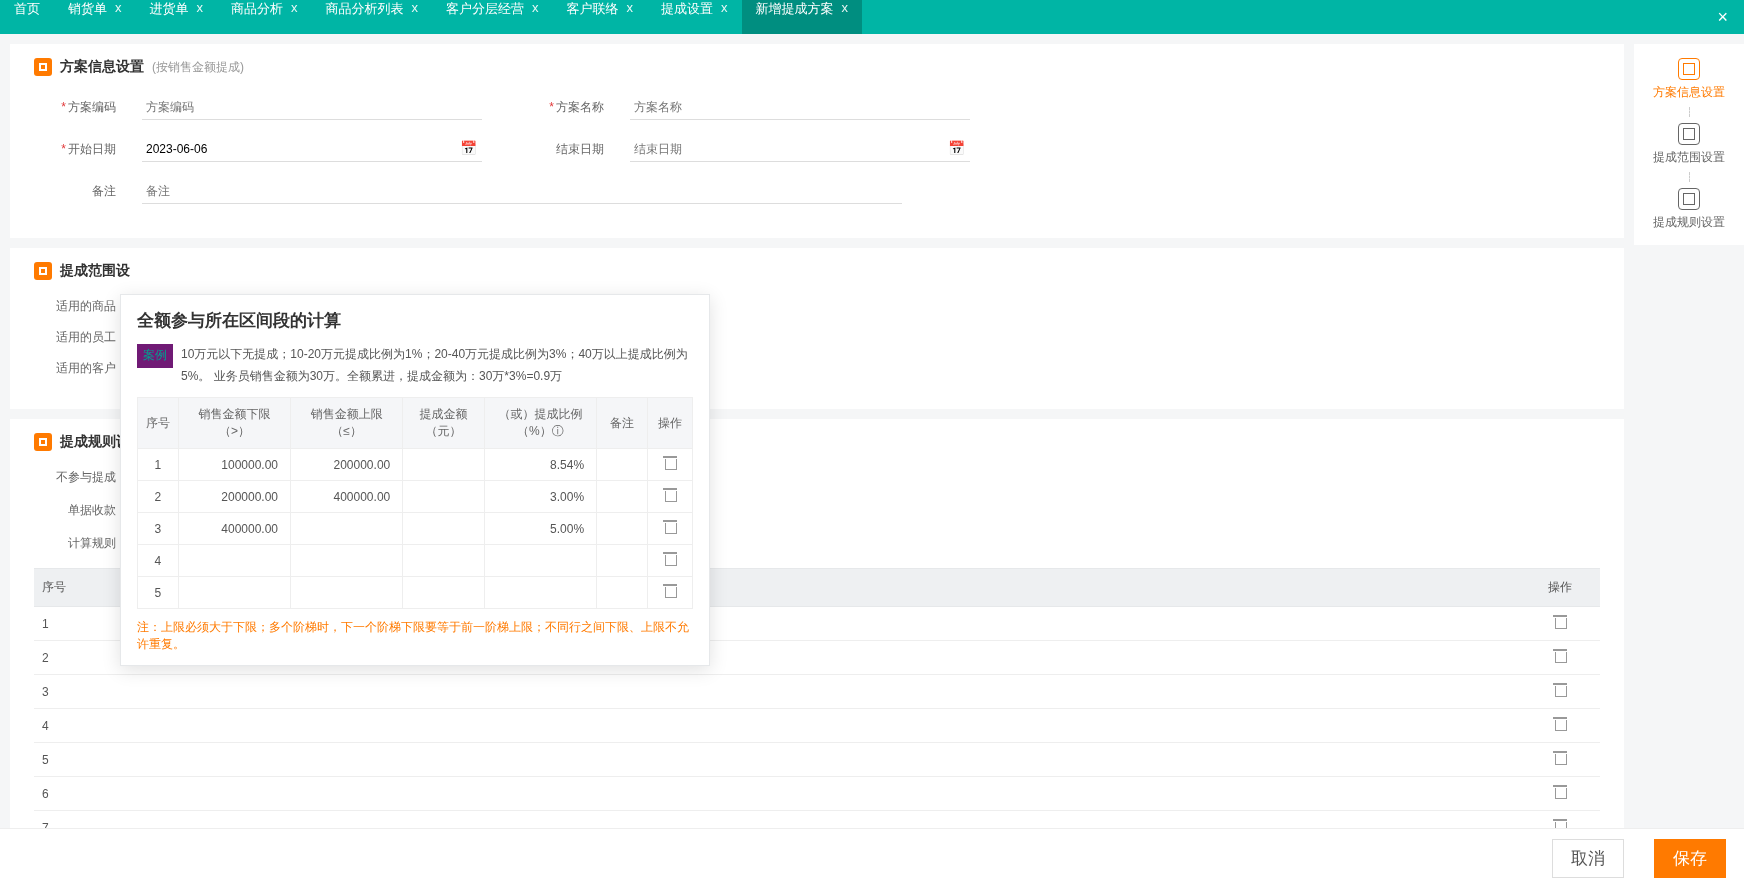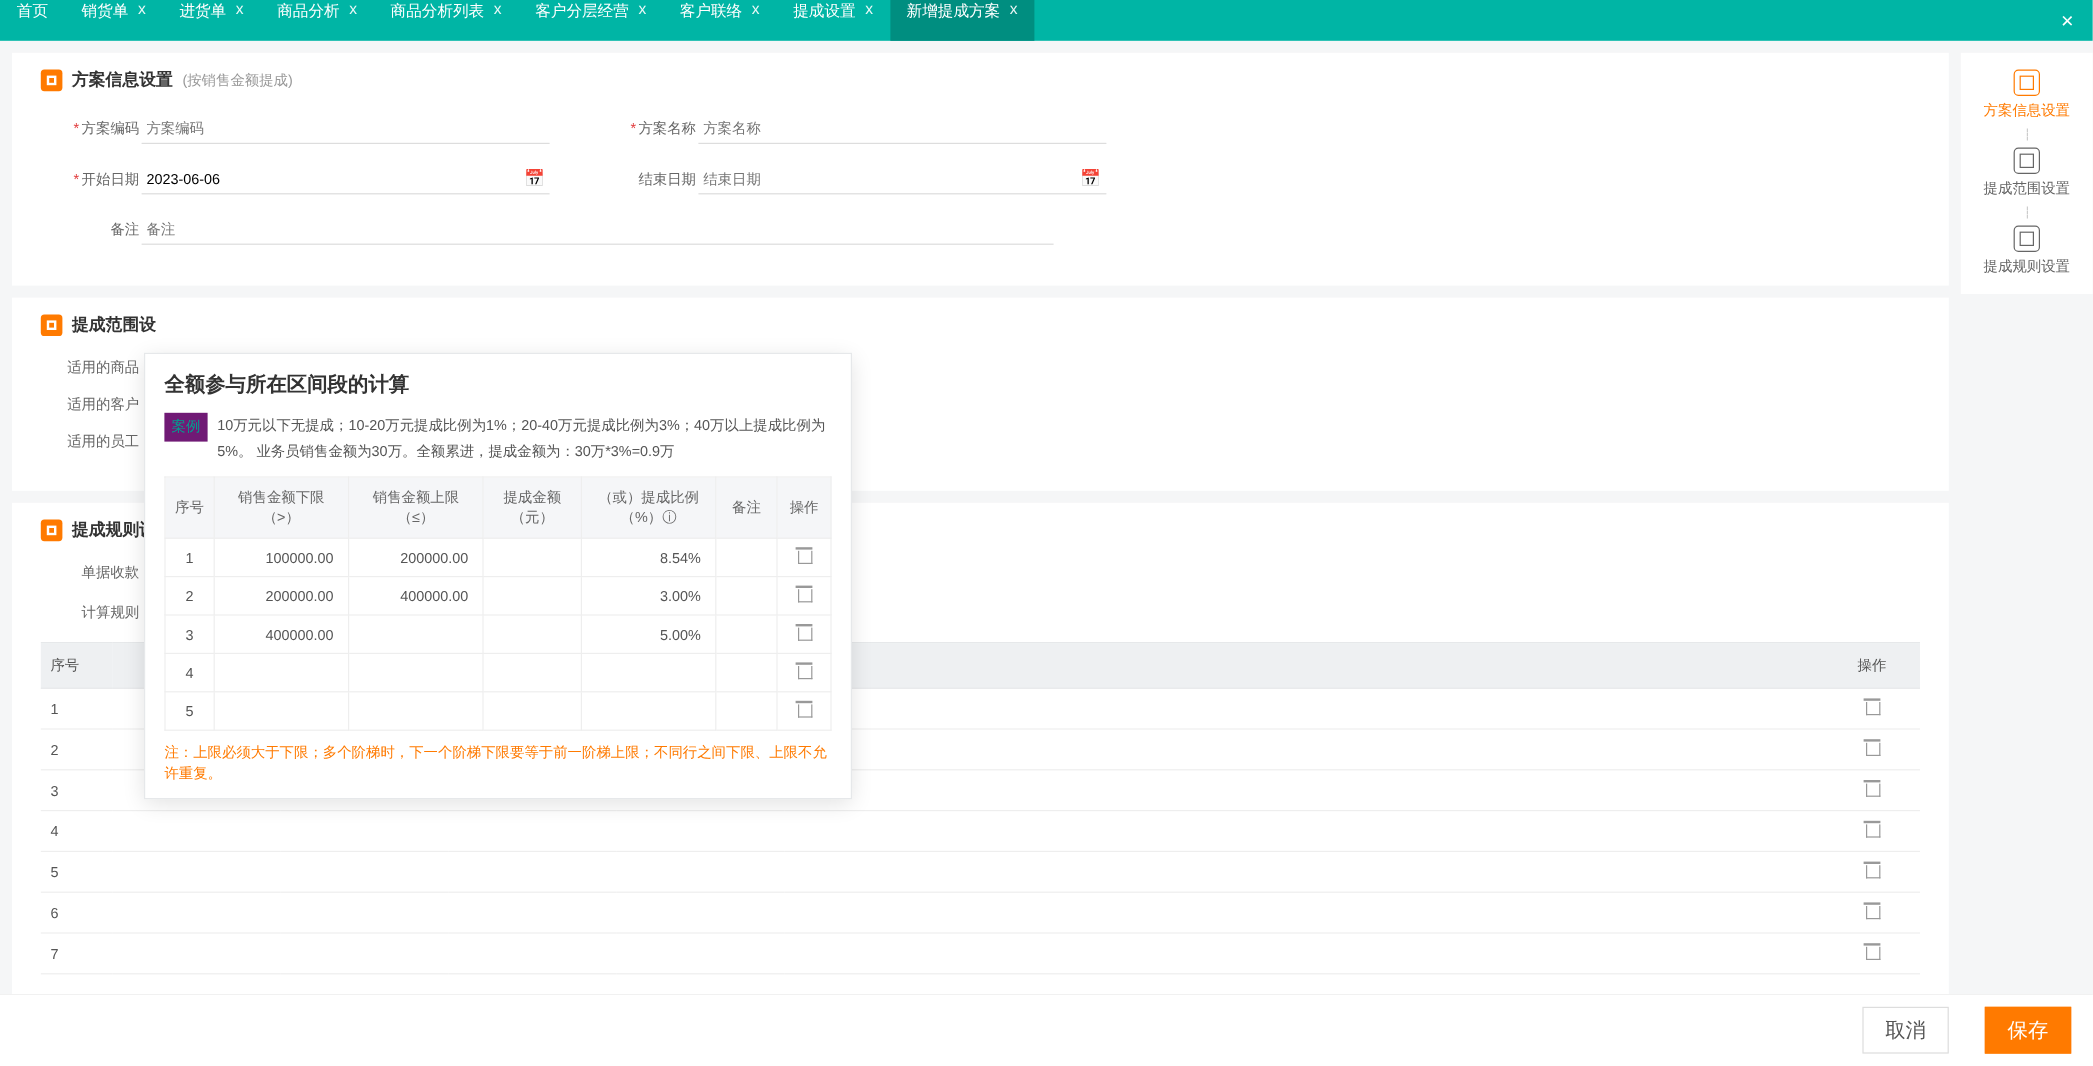--- a/index.html
+++ b/index.html
@@ -18,21 +18,21 @@
   .panel { background: #fff; padding: 14px 24px 18px; }
   
   
   .sec-head { display: flex; align-items: center; gap: 8px; font-size: 14px; font-weight: 600; color: #333; margin-bottom: 18px; }
   .sec-head .hint { font-weight: 400; font-size: 12px; color: #999; }
   .sec-icon { width: 18px; height: 18px; border-radius: 3px; background: #ff7a00; display: inline-flex; align-items: center; justify-content: center; }
   .sec-icon::before { content: ""; width: 8px; height: 8px; border: 2px solid #fff; box-sizing: border-box; }
   
   
   .form-row { display: flex; gap: 40px; margin-bottom: 16px; }
-  .form-item { display: flex; align-items: center; gap: 2px; }
+  .form-item { display: flex; align-items: center; gap: 26px; }
   .form-item .label { width: 82px; text-align: right; color: #666; font-size: 12px; }
   .form-item .req { color: #e1393a; margin-right: 2px; }
   .form-item .input { border: none; border-bottom: 1px solid #ddd; height: 26px; min-width: 340px; font-size: 12px; padding: 2px 4px; outline: none; }
   .form-item .input.wider { min-width: 760px; }
   .date-wrap { position: relative; display: inline-block; }
   .date-wrap .cal-icon { position: absolute; right: 4px; top: 4px; color: #ff7a00; font-size: 14px; pointer-events: none; }
   
   
   .scope-row { display: flex; align-items: center; gap: 10px; font-size: 12px; color: #666; margin-bottom: 14px; }
   .scope-row .label { width: 82px; text-align: right; }
@@ -170,32 +170,35 @@
 
     <div class="panel">
       <div class="sec-head">
         <span class="sec-icon"></span>
         <span>提成范围设</span>
       </div>
       <div class="scope-row">
           <span class="label">适用的商品</span>
         </div>
       <div class="scope-row">
+          <span class="label">适用的员工</span>
+        </div>
+      <div class="scope-row">
           <span class="label">适用的客户</span>
-        </div>
-      <div class="scope-row">
-          <span class="label">适用的员工</span>
         </div>
     </div>
 
     <div class="panel">
       <div class="sec-head">
         <span class="sec-icon"></span>
         <span>提成规则设</span>
       </div>
+      <div class="rule-row">
+          <span class="label">不参与提成</span>
+        </div>
       <div class="rule-row">
           <span class="label">单据收款</span>
         </div>
       <div class="rule-row">
         <span class="label">计算规则</span>
         <div class="radio-group">
           <div class="radio-item">
               <span class="radio"></span>
               <span>固定比例</span>
             </div>

